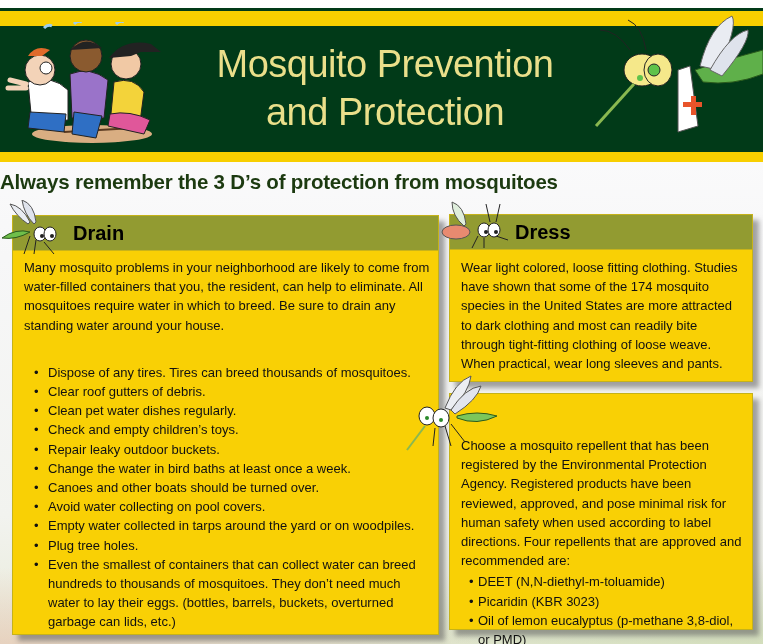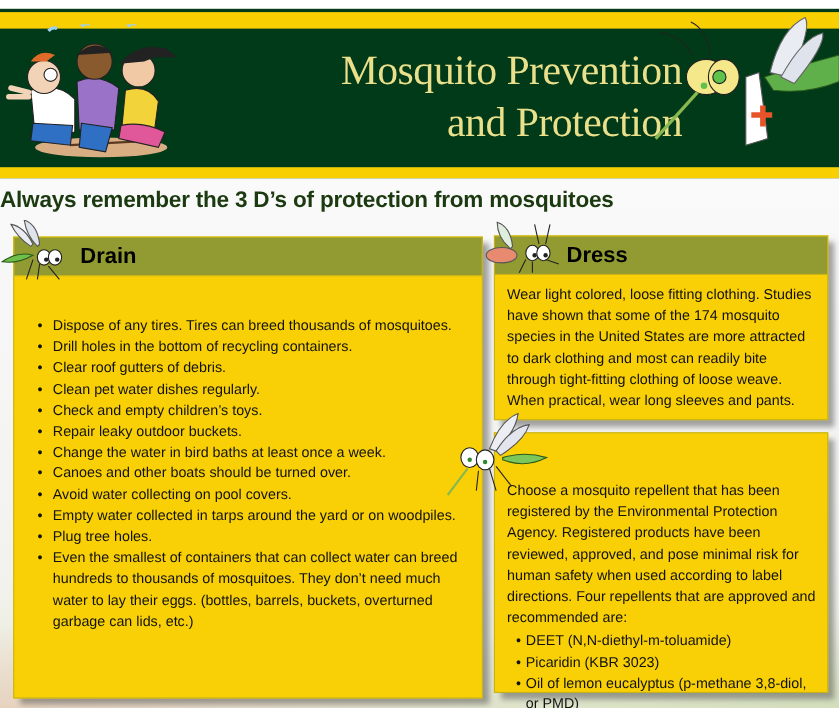--- a/index.html
+++ b/index.html
@@ -11,22 +11,22 @@
   .bg-tint {
     position:absolute; left:0; bottom:0; width:763px; height:120px;
     background: radial-gradient(ellipse at 0% 100%, rgba(230,190,170,0.55) 0%, rgba(230,190,170,0) 45%),
                 radial-gradient(ellipse at 100% 100%, rgba(190,210,160,0.5) 0%, rgba(190,210,160,0) 50%);
   }
   
   .banner { position:absolute; left:0; top:8px; width:763px; height:154px; background:#013a18; }
   .banner .stripe-top { position:absolute; left:0; top:3px; width:100%; height:15px; background:#f8cf00; }
   .banner .stripe-bot { position:absolute; left:0; top:144px; width:100%; height:10px; background:#f8cf00; }
   .banner-title {
-    position:absolute; left:150px; top:32px; width:470px; text-align:right;
-    font-family: Liberation Serif, serif;
+    position:absolute; left:150px; top:32px; width:470px; text-align:center;
+    font-family: Liberation Sans, sans-serif;
     color:#eadf8a; font-size:38px; line-height:48px; letter-spacing:-0.5px; font-weight:normal;
   }
   .art { position:absolute; }
   
   .headline {
     position:absolute; left:0; top:170px; width:763px; text-align:left;
     font-weight:bold; font-size:20.5px; color:#1c3a10; letter-spacing:-0.2px;
   }
   
   .card {
@@ -106,23 +106,23 @@
   </svg>
 </div>
 
 <div class="headline">Always remember the 3 D’s of protection from mosquitoes</div>
 
 <div class="card" id="drain" style="left:12px;top:215px;width:425px;height:418px">
   <div class="card-head">
     <span class="card-title" style="left:60px">Drain</span>
   </div>
   <div class="card-body" style="top:42px">
+    <p>Many mosquito problems in your neighborhood are likely to come from water-filled containers that you, the resident, can help to eliminate. All mosquitoes require water in which to breed. Be sure to drain any standing water around your house.</p>
     <ul>
       <li>Dispose of any tires. Tires can breed thousands of mosquitoes.</li>
-      <li>Drill holes in the bottom of recycling containers.</li>
       <li>Clear roof gutters of debris.</li>
       <li>Clean pet water dishes regularly.</li>
       <li>Check and empty children’s toys.</li>
       <li>Repair leaky outdoor buckets.</li>
       <li>Change the water in bird baths at least once a week.</li>
       <li>Canoes and other boats should be turned over.</li>
       <li>Avoid water collecting on pool covers.</li>
       <li>Empty water collected in tarps around the yard or on woodpiles.</li>
       <li>Plug tree holes.</li>
       <li>Even the smallest of containers that can collect water can breed hundreds to thousands of mosquitoes. They don’t need much water to lay their eggs. (bottles, barrels, buckets, overturned garbage can lids, etc.)</li>

